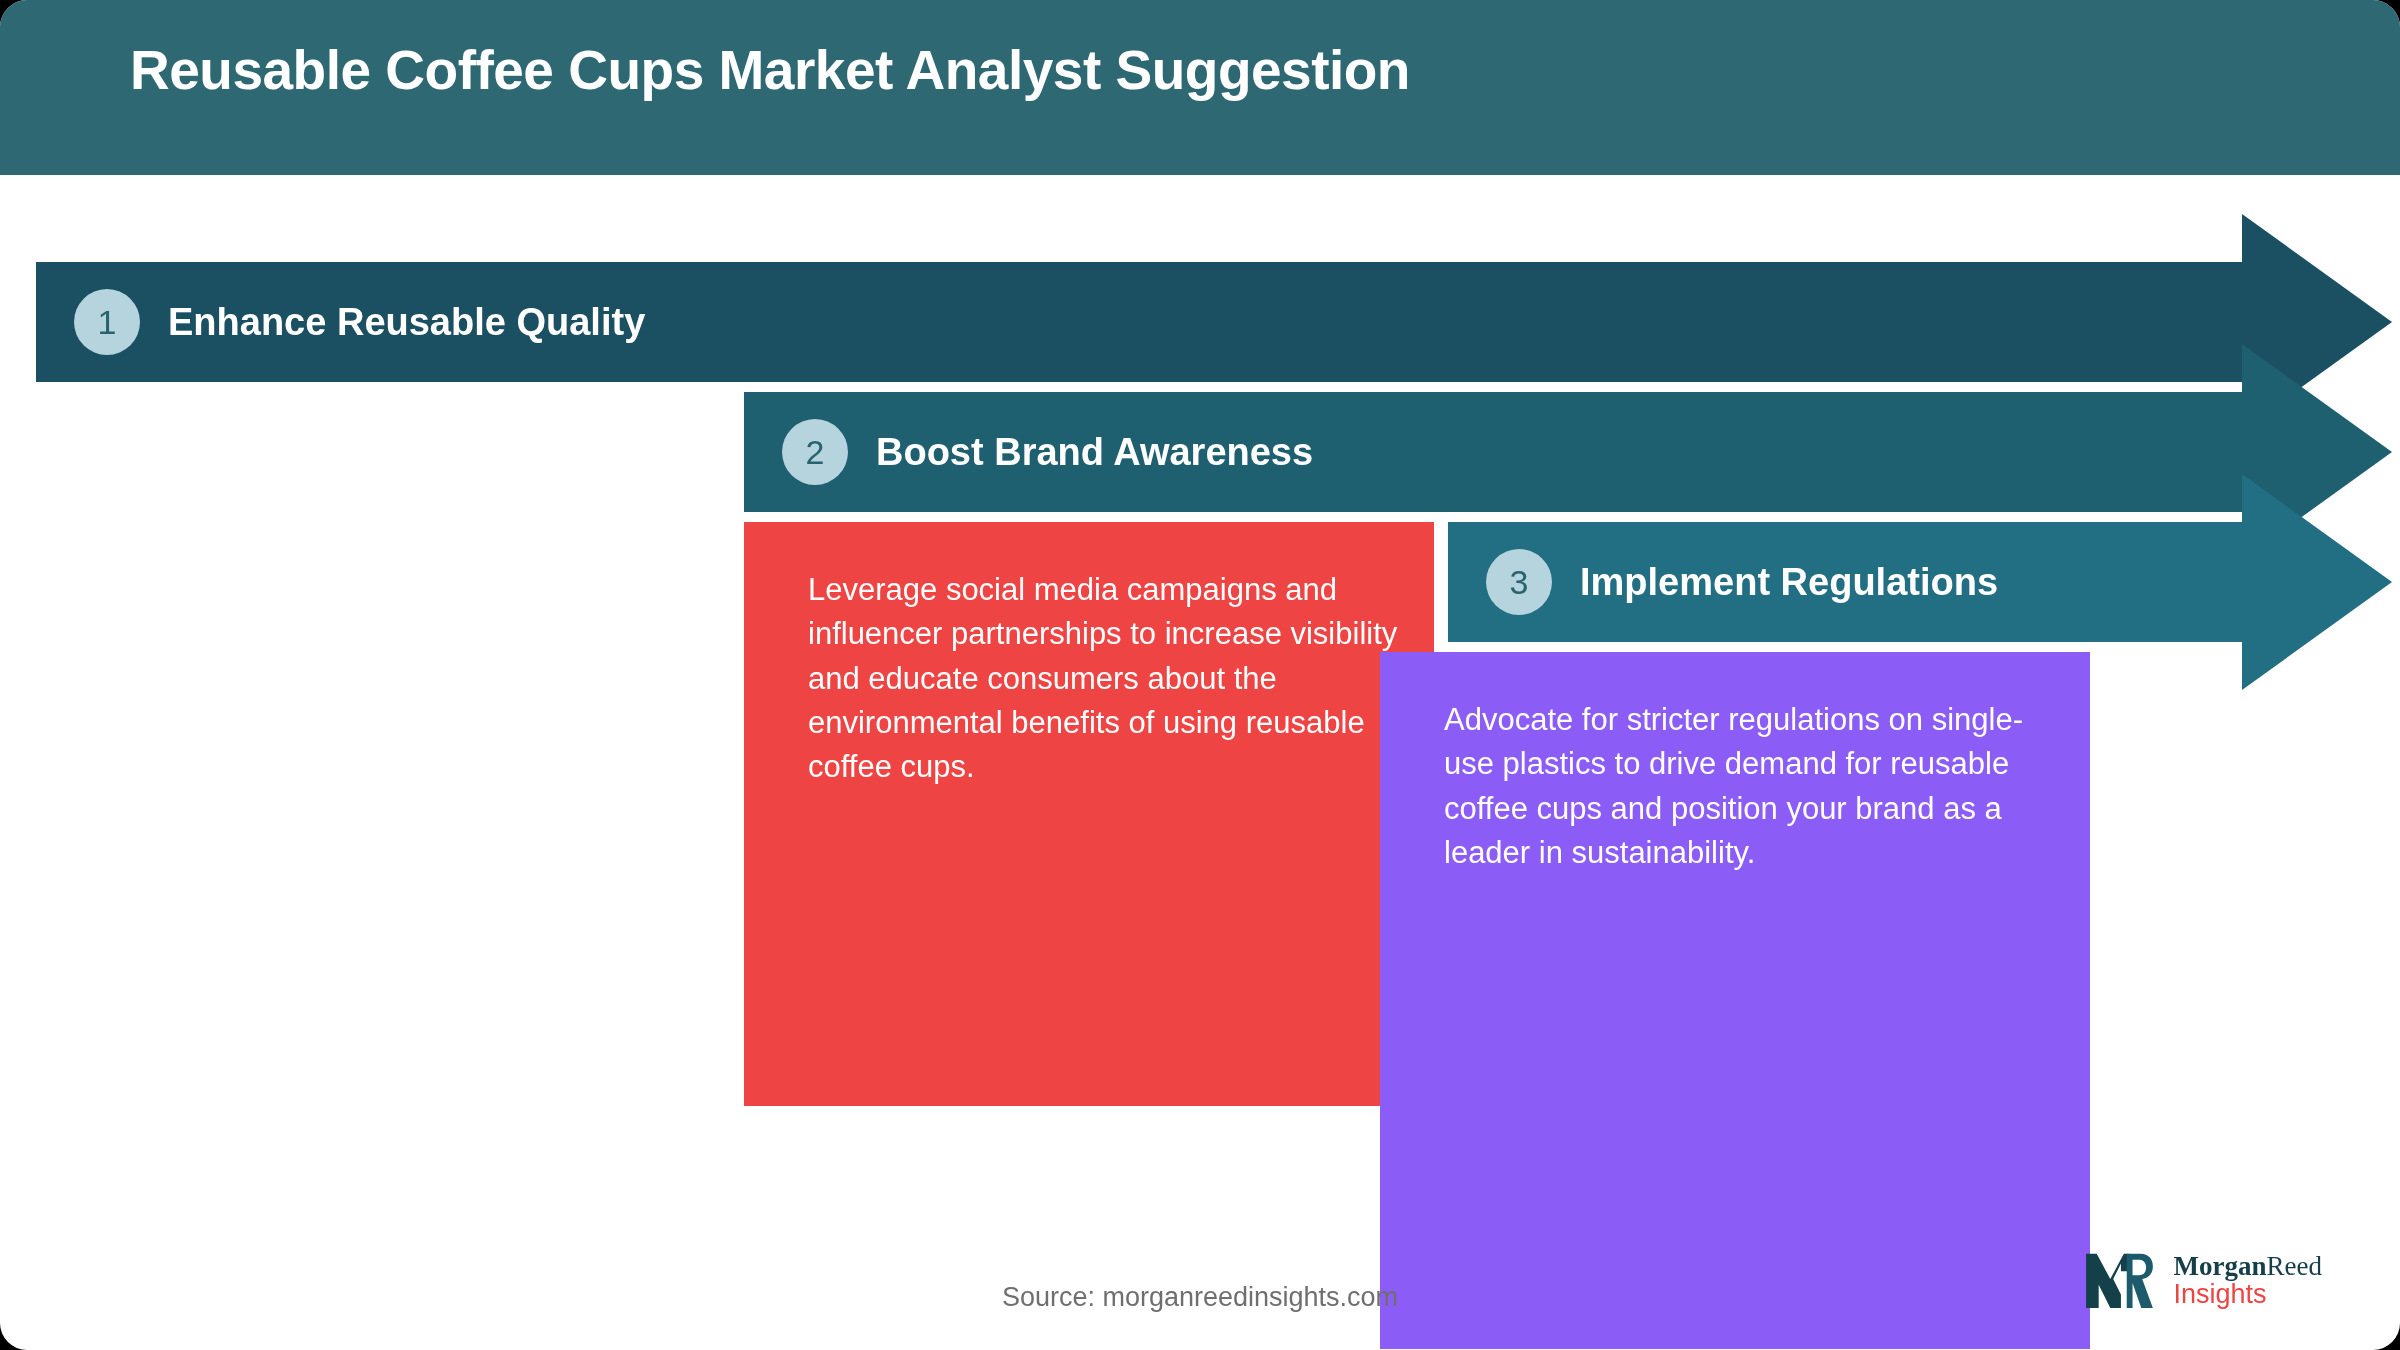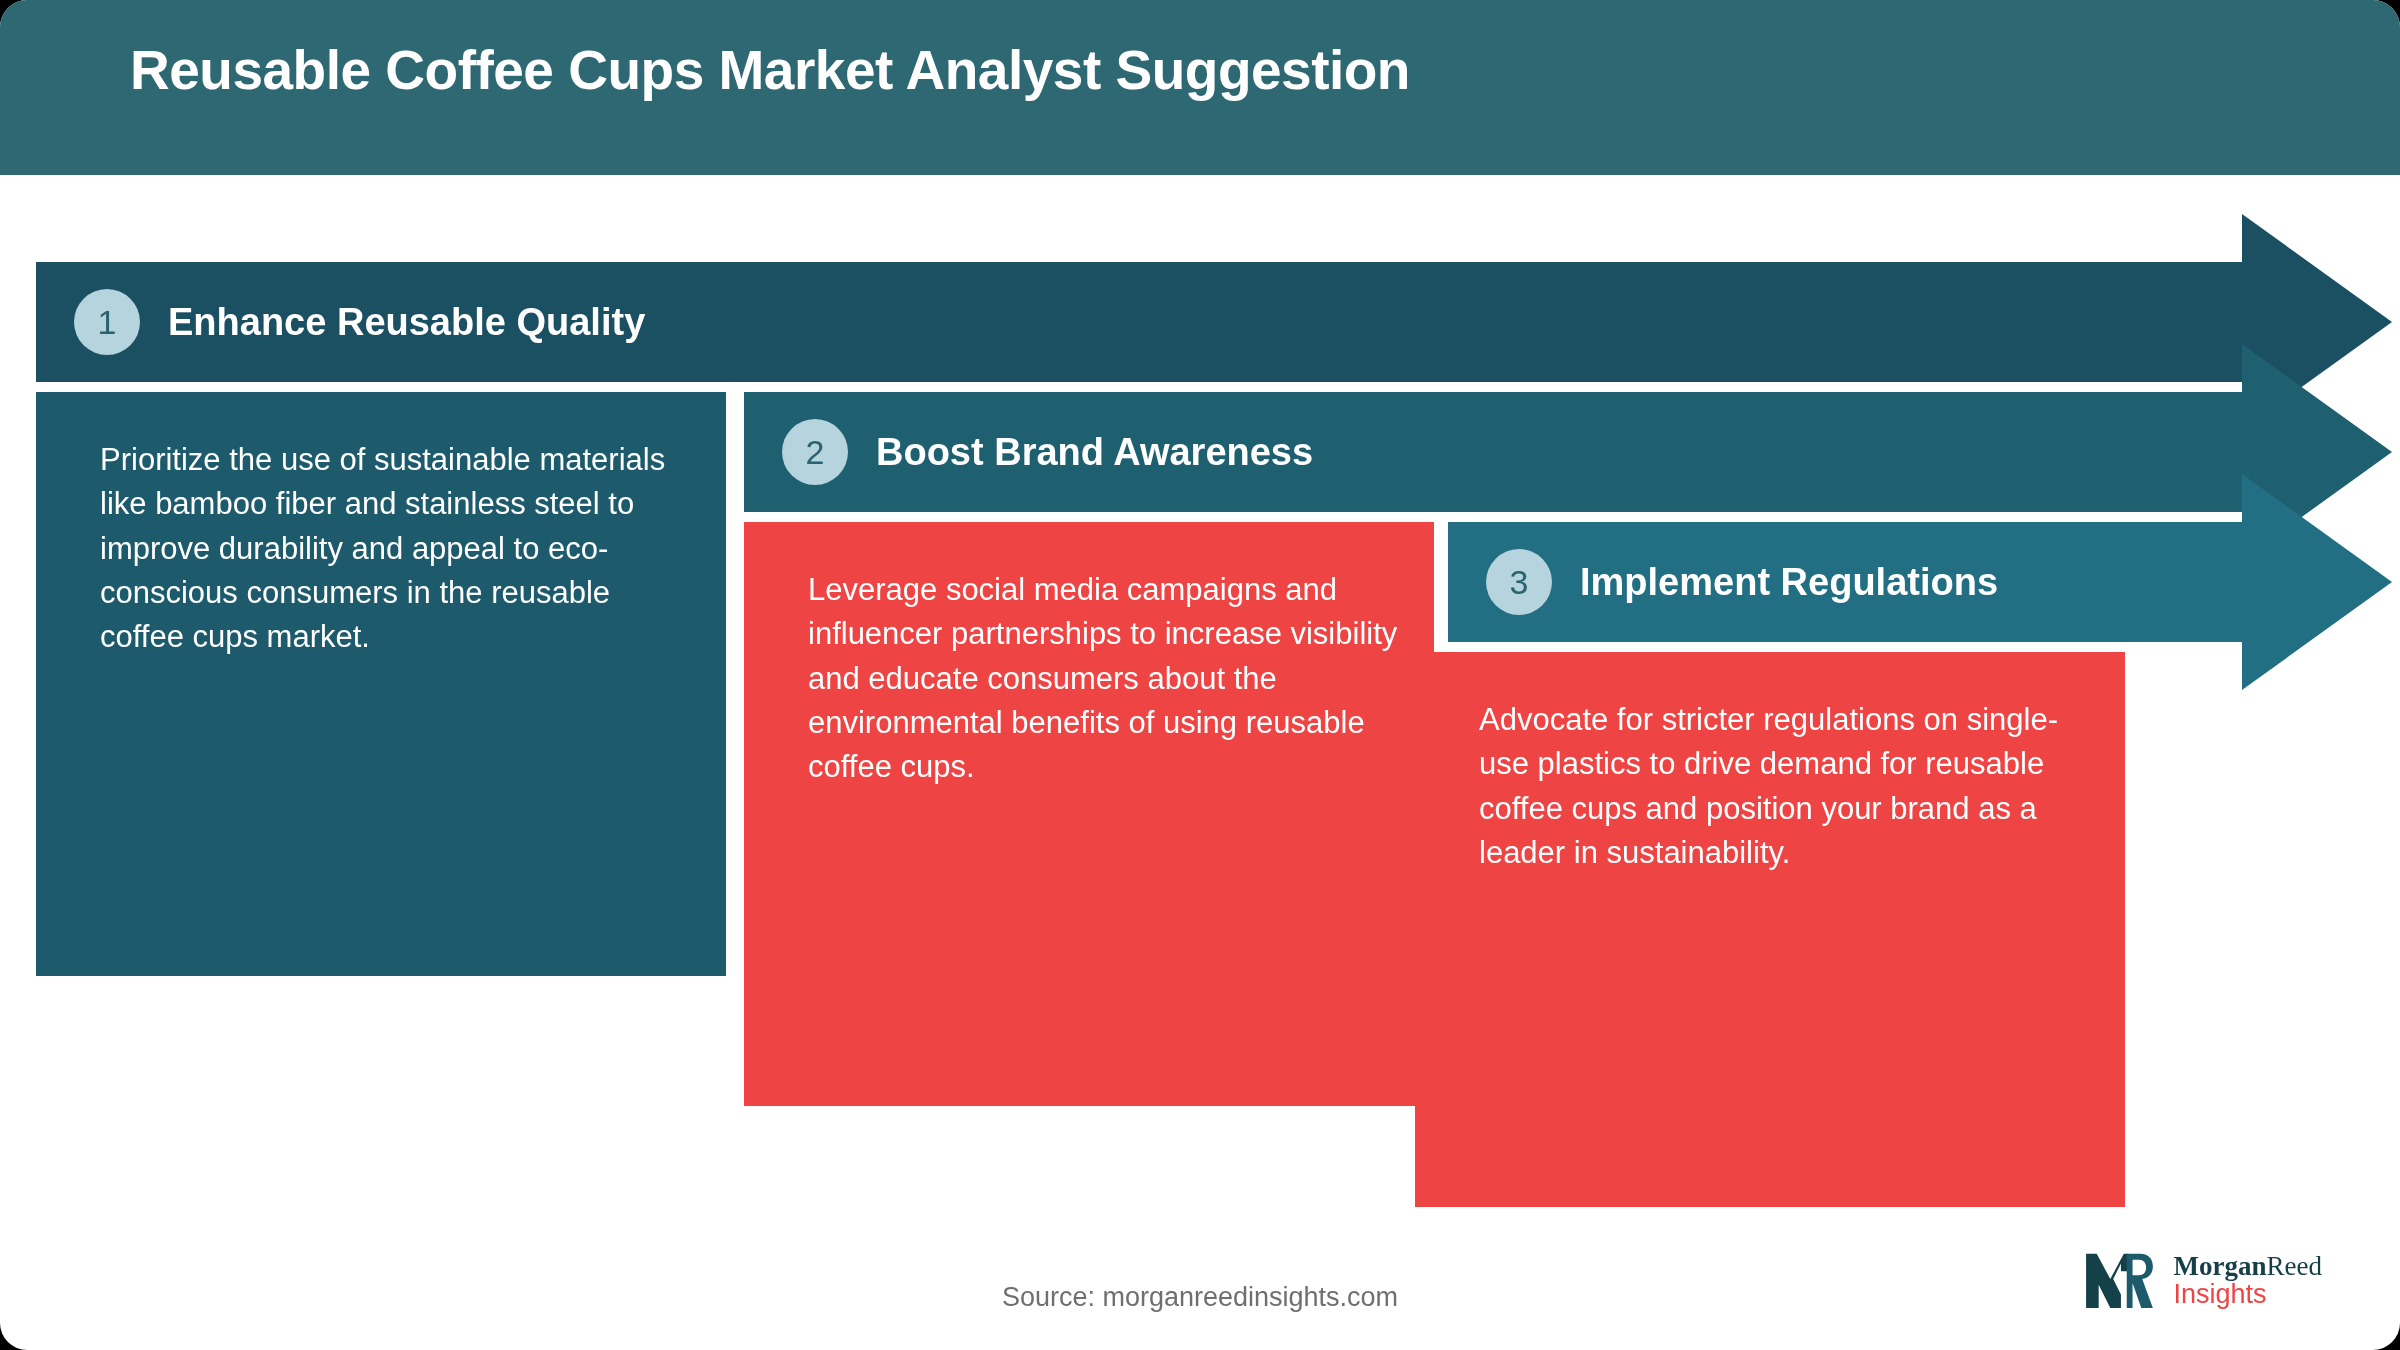--- a/index.html
+++ b/index.html
@@ -105,21 +105,21 @@
   #panel1 { left: 36px; top: 392px; width: 690px; height: 584px; background: #1d5b6c; }
 
   
   #bar2 { left: 744px; top: 392px;  width: 1498px; height: 120px; background: #1e5f70; }
   #bar2 .arrow-head { left: 1498px; }
   #panel2 { left: 744px; top: 522px; width: 690px; height: 584px; background: #ef4444; }
 
   
   #bar3 { left: 1448px; top: 522px; width: 794px; height: 120px; background: #226e82; }
   #bar3 .arrow-head { left: 794px; }
-  #panel3 { left: 1415px; top: 652px; width: 710px; height: 555px; background: #ef4444; }
+  #panel3 { left: 1380px; top: 652px; width: 710px; height: 697px; background: #8b5cf6; }
 
   
   .source-note {
     position: absolute;
     left: 0;
     right: 0;
     top: 1282px;
     text-align: center;
     font-size: 27px;
     color: #6f6f6f;
@@ -156,23 +156,20 @@
 
   <div class="arrow-bar" id="bar1">
     <svg class="arrow-head" viewBox="0 0 150 216" preserveAspectRatio="none">
       <polygon points="0,0 0,216 150,108" fill="#1b5063"></polygon>
     </svg>
     <div class="bar-body">
       <div class="badge">1</div>
       <div class="bar-title">Enhance Reusable Quality</div>
     </div>
   </div>
-  <div class="panel" id="panel1">
-    <div class="panel-text">Prioritize the use of sustainable materials like bamboo fiber and stainless steel to improve durability and appeal to eco-conscious consumers in the reusable coffee cups market.</div>
-  </div>
 
   <div class="arrow-bar" id="bar2">
     <svg class="arrow-head" viewBox="0 0 150 216" preserveAspectRatio="none">
       <polygon points="0,0 0,216 150,108" fill="#1e5f70"></polygon>
     </svg>
     <div class="bar-body">
       <div class="badge">2</div>
       <div class="bar-title">Boost Brand Awareness</div>
     </div>
   </div>

